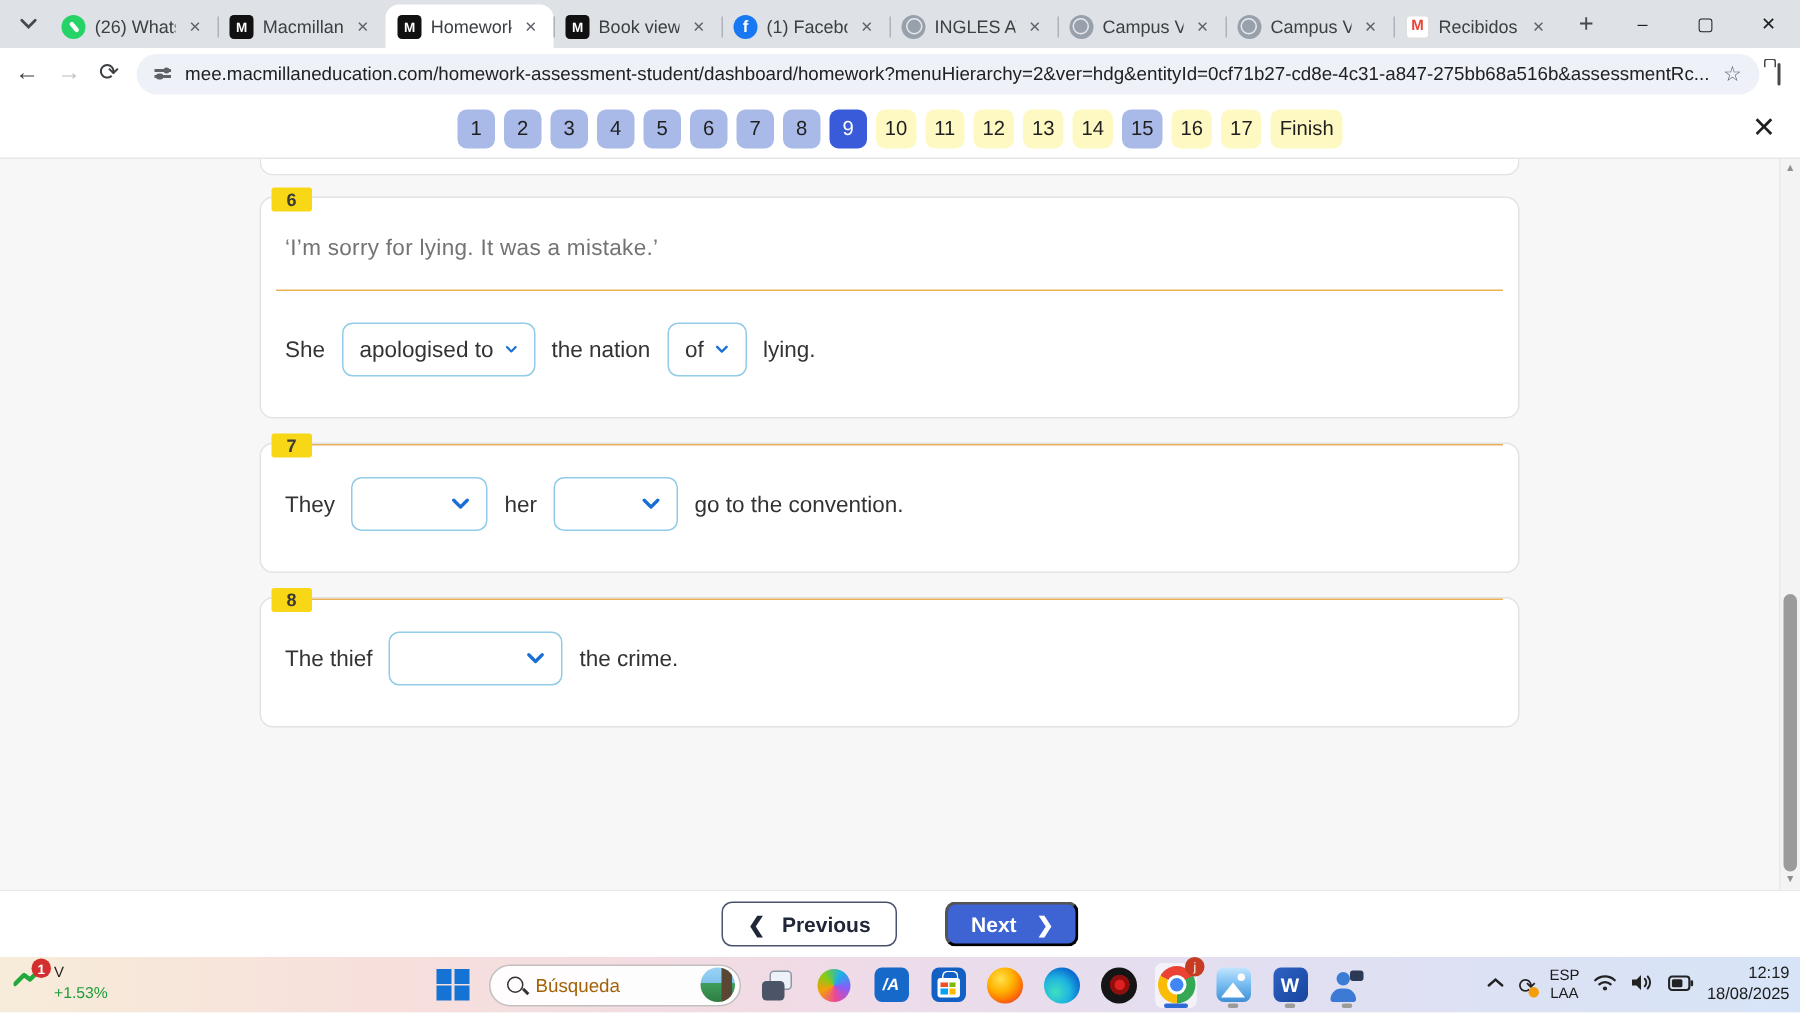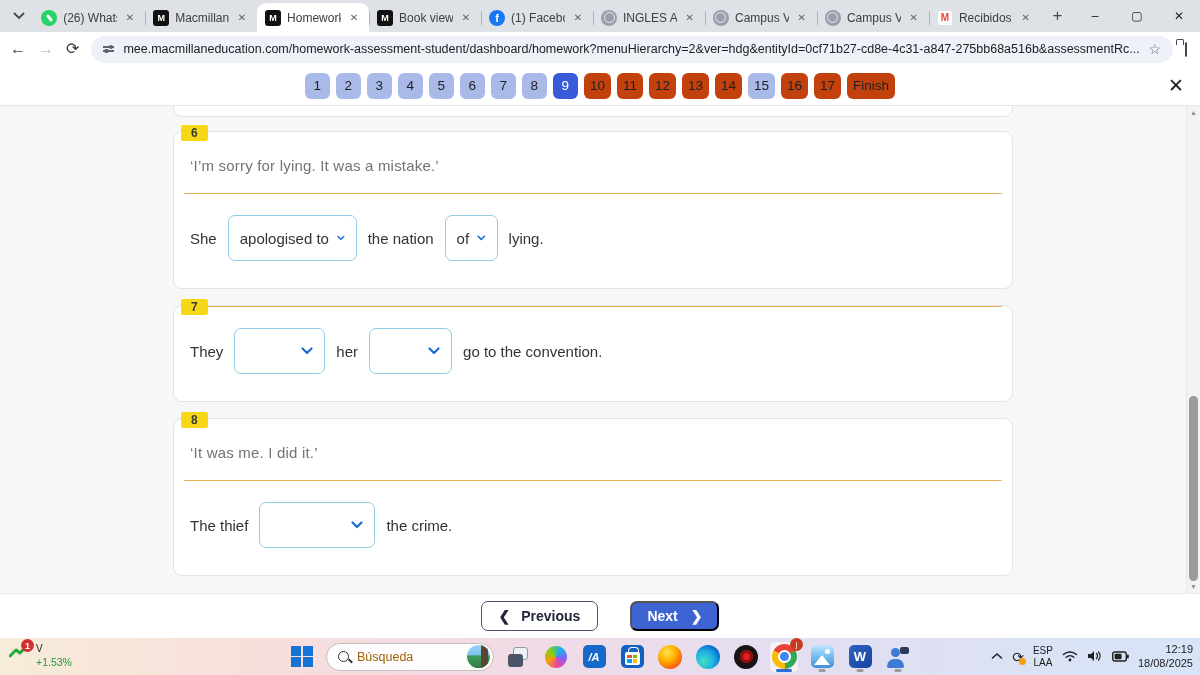--- a/index.html
+++ b/index.html
@@ -39,36 +39,36 @@
   .url { flex:1; font-size:12.5px; color:#202124; white-space:nowrap; overflow:hidden; }
   .pill-star { color:#5f6368; font-size:14px; }
   .ext-icon { width:15px; height:15px; border:1.6px solid #45494d; border-radius:3px; position:relative; }
   .ext-icon::after { content:''; position:absolute; top:-4px; right:2px; width:6px; height:5px; border:1.6px solid #45494d; border-bottom:none; border-radius:2px 2px 0 0; background:#fff; }
   .sp-star { color:#45494d; font-size:15px; position:relative; }
   .sp-star::after { content:'·'; position:absolute; top:-5px; right:-3px; font-size:12px; }
   .tb-divider { width:1px; height:16px; background:#dadce0; }
 
   
   .pagebar { height:40px; background:#fff; border-bottom:1px solid #e6e6e6; display:flex; align-items:center; justify-content:center; position:relative; }
-  .pagebtn { min-width:25px; height:26px; padding:0 6px; margin:0 3px; border-radius:6px; background:#c2410c; color:#1f1f1f;
+  .pagebtn { min-width:25px; height:26px; padding:0 6px; margin:0 3px; border-radius:6px; background:#fef9c3; color:#1f1f1f;
              font-size:13.5px; display:flex; align-items:center; justify-content:center; }
   .pagebtn.answered { background:#a9b9e8; }
   .pagebtn.current { background:#3a5bd9; color:#fff; }
   .close-assessment { position:absolute; right:16px; font-size:19px; color:#1f1f1f; line-height:1; }
 
   
   .content { height:487px; background:#f7f7f7; position:relative; overflow:hidden; }
   .scrollarea { width:calc(100% - 14px); height:100%; }
   .partial-card { width:840px; margin:0 auto; height:11px; background:#fff; border:1px solid #e3e3e3; border-top:none; border-radius:0 0 9px 9px; }
   .qcard { width:840px; margin:14px auto 16px; background:#fff; border:1px solid #e3e3e3; border-radius:9px; position:relative; }
   .qbadge { position:absolute; top:-7px; left:7px; background:#f7d716; color:#3a3a3a; font-size:12px; font-weight:bold; padding:1px 10px; border-radius:2px; }
   .qprompt { padding:25px 16px 19px; font-size:15px; color:#737373; letter-spacing:.2px; }
   .qdivider { height:1px; background:#e9b254; margin:0 10px; }
   .qanswer { display:flex; align-items:center; gap:11px; padding:21px 16px 27px; font-size:15px; color:#333; }
-  .dd { height:46px; background:#fff; border:1px solid #92cbe5; border-radius:7px; display:flex; align-items:center; justify-content:space-between; padding:0 11px; gap:8px; }
+  .dd { height:36px; background:#fff; border:1px solid #92cbe5; border-radius:7px; display:flex; align-items:center; justify-content:space-between; padding:0 11px; gap:8px; }
   .dd .val { font-size:15px; color:#333; white-space:nowrap; }
 
   
   .vscroll { position:absolute; top:0; right:0; width:14px; height:100%; background:#f3f3f3; border-left:1px solid #e9e9e9; }
   .varrow { position:absolute; left:0; width:100%; text-align:center; color:#8f8f8f; font-size:7px; }
   .varrow.up { top:3px; } .varrow.down { bottom:3px; }
   .vthumb { position:absolute; left:2px; width:9px; top:290px; height:185px; border-radius:5px; background:#9b9b9b; }
 
   
   .footer { height:45px; background:#fff; border-top:1px solid #e9e9e9; display:flex; align-items:center; justify-content:center; gap:32px; }
@@ -297,21 +297,20 @@
           <svg width="12" height="8" viewBox="0 0 12 8">
               <polyline points="1.5,1.5 6,6 10.5,1.5" fill="none" stroke="#1a6fd4" stroke-width="2.2" stroke-linecap="round" stroke-linejoin="round"></polyline>
             </svg>
         </div>
         <span>go to the convention.</span>
       </div>
     </div>
 
     <div class="qcard">
       <span class="qbadge">8</span>
-      <div class="qprompt">‘It was me. I did it.’</div>
       <div class="qdivider"></div>
       <div class="qanswer">
         <span>The thief</span>
         <div class="dd" style="width:116px;">
           <span class="val"></span>
           <svg width="12" height="8" viewBox="0 0 12 8">
               <polyline points="1.5,1.5 6,6 10.5,1.5" fill="none" stroke="#1a6fd4" stroke-width="2.2" stroke-linecap="round" stroke-linejoin="round"></polyline>
             </svg>
         </div>
         <span>the crime.</span>

